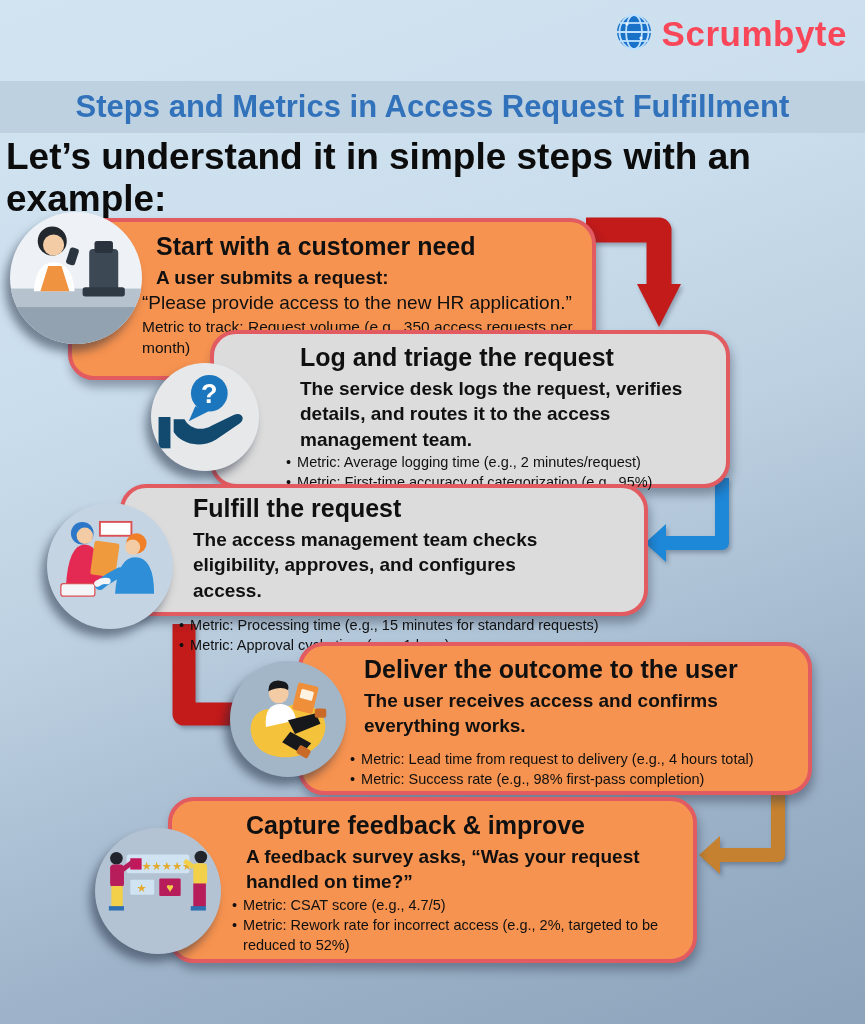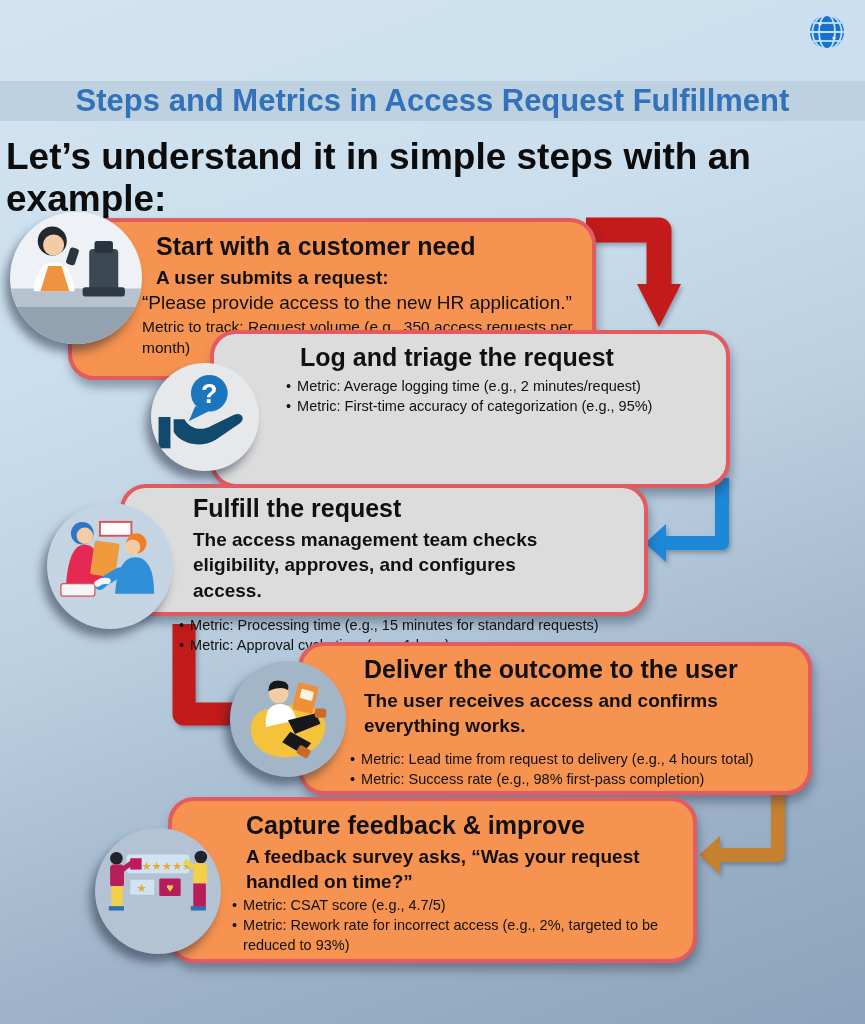--- a/index.html
+++ b/index.html
@@ -4,21 +4,21 @@
 <style>
   html,body{margin:0;padding:0;}
   body{font-family:"Liberation Sans",sans-serif;background:#8ca3bb;}
   #canvas{
     position:relative;width:865px;height:1024px;overflow:hidden;
     background:linear-gradient(160deg,#d2e4f1 0%,#cbdeed 30%,#bcd0e1 50%,#9fb4ca 75%,#8ca3bb 100%);
   }
   
   .brand{position:absolute;top:12px;right:18px;display:flex;align-items:center;gap:8px;}
   .brand-name{font-size:35px;font-weight:bold;color:#f9475a;letter-spacing:0.5px;}
-  .title-band{position:absolute;top:81px;left:0;width:865px;height:40px;background:#bdd1e1;
+  .title-band{position:absolute;top:81px;left:0;width:865px;height:52px;background:#bdd1e1;
     display:flex;align-items:center;justify-content:center;}
   .title-band .title{font-size:31px;font-weight:bold;color:#3172bb;}
   .intro{position:absolute;top:136px;left:6px;font-size:37px;font-weight:bold;color:#0c0c0c;}
   
   .card{position:absolute;border:4px solid #e25b60;border-radius:26px;box-sizing:border-box;
     z-index:2;box-shadow:2px 7px 10px rgba(40,50,70,.40);color:#101010;}
   .card-orange{background:#f79350;}
   .card-gray{background:#dcdcdc;}
   .card-title{font-weight:bold;font-size:25px;line-height:1.2;margin:0 0 4px 14px;}
   .card-lead{font-weight:bold;font-size:19px;line-height:1.34;margin-left:14px;}
@@ -60,20 +60,21 @@
           <ellipse cx="20" cy="20" rx="8" ry="17"></ellipse>
           <ellipse cx="20" cy="20" rx="14.5" ry="17"></ellipse>
           <path d="M3 20 H37"></path>
             <path d="M5.5 11 H34.5"></path>
             <path d="M5.5 29 H34.5"></path>
         </g>
         <circle cx="13" cy="12" r="1.6" fill="#e7f3ff"></circle>
         <circle cx="27" cy="26" r="1.6" fill="#e7f3ff"></circle>
       </svg>
     </span>
+    <span class="brand-name">Scrumbyte</span>
   </div>
 
   <div class="title-band">
     <span class="title">Steps and Metrics in Access Request Fulfillment</span>
   </div>
 
   <div class="intro">Let’s understand it in simple steps with an example:</div>
 
   <svg id="arrows" width="865" height="1024">
     <g>
@@ -95,20 +96,21 @@
 
   <div id="card1" class="card card-orange">
     <div class="card-title">Start with a customer need</div>
     <div class="card-lead">A user submits a request:</div>
     <div class="card-quote">“Please provide access to the new HR application.”</div>
     <div class="metric plain">Metric to track: Request volume (e.g., 350 access requests per month)</div>
   </div>
 
   <div id="card2" class="card card-gray">
     <div class="card-title">Log and triage the request</div>
+    <div class="card-lead">The service desk logs the request, verifies details, and routes it to the access management team.</div>
     <div class="metric bulleted">Metric: Average logging time (e.g., 2 minutes/request)</div>
     <div class="metric bulleted">Metric: First-time accuracy of categorization (e.g., 95%)</div>
   </div>
 
   <div id="card3" class="card card-gray">
     <div class="card-title">Fulfill the request</div>
     <div class="card-lead">The access management team checks eligibility, approves, and configures access.</div>
     <div class="metric bulleted">Metric: Processing time (e.g., 15 minutes for standard requests)</div>
     <div class="metric bulleted">Metric: Approval cycle time (e.g., 1 hour)</div>
   </div>
@@ -117,21 +119,21 @@
     <div class="card-title">Deliver the outcome to the user</div>
     <div class="card-lead">The user receives access and confirms everything works.</div>
     <div class="metric bulleted">Metric: Lead time from request to delivery (e.g., 4 hours total)</div>
     <div class="metric bulleted">Metric: Success rate (e.g., 98% first-pass completion)</div>
   </div>
 
   <div id="card5" class="card card-orange">
     <div class="card-title">Capture feedback &amp; improve</div>
     <div class="card-lead">A feedback survey asks, “Was your request handled on time?”</div>
     <div class="metric bulleted">Metric: CSAT score (e.g., 4.7/5)</div>
-    <div class="metric bulleted">Metric: Rework rate for incorrect access (e.g., 2%, targeted to be reduced to 93%)</div>
+    <div class="metric bulleted">Metric: Rework rate for incorrect access (e.g., 2%, targeted to be reduced to 52%)</div>
   </div>
 
   <div id="icon1" class="icon-circle">
     <svg viewBox="0 0 100 100">
       <rect x="0" y="58" width="100" height="16" fill="#b6c2cd"></rect>
       <rect x="0" y="72" width="100" height="28" fill="#93a2b0"></rect>
       <rect x="60" y="28" width="22" height="33" rx="3" fill="#3c4854"></rect>
       <rect x="64" y="22" width="14" height="9" rx="2" fill="#2a333d"></rect>
       <rect x="55" y="57" width="32" height="7" rx="2" fill="#2f3944"></rect>
       <circle cx="32" cy="22" r="11" fill="#23272e"></circle>

